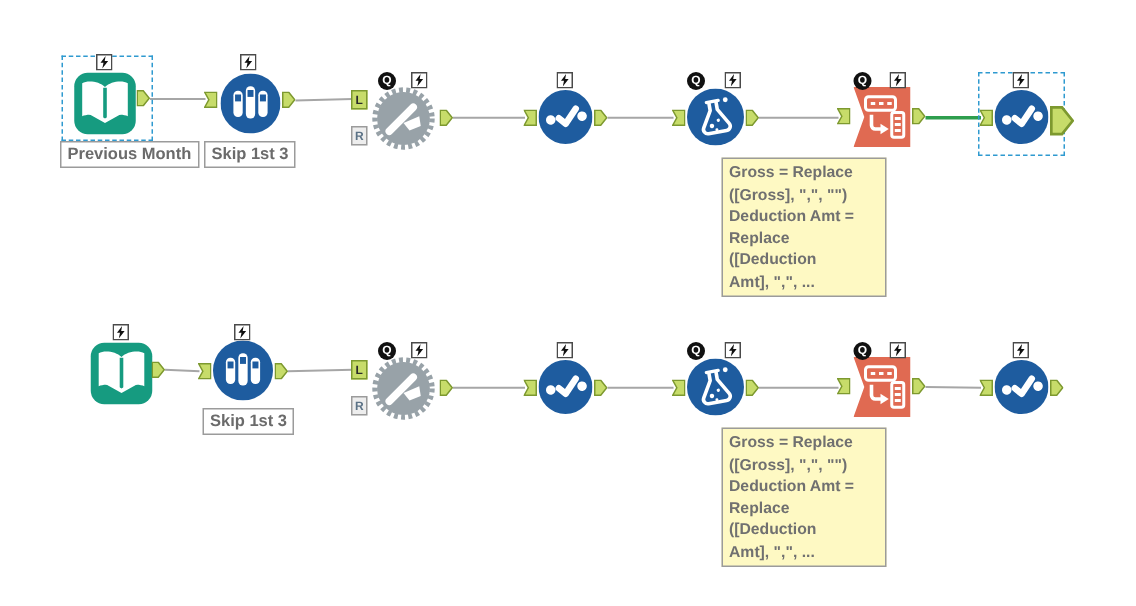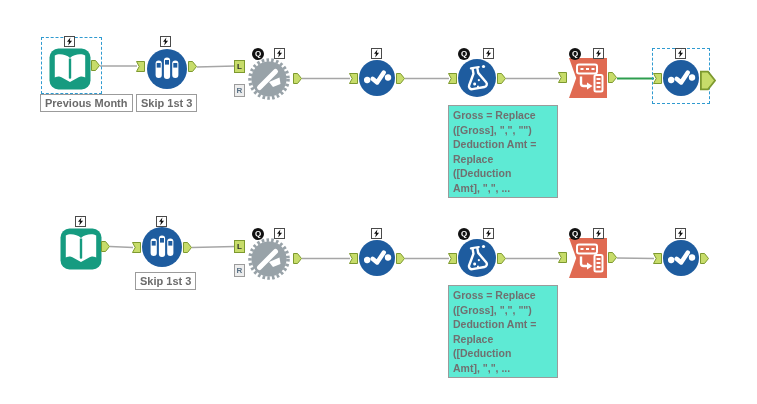--- a/index.html
+++ b/index.html
@@ -7,23 +7,23 @@
     position:relative;width:757px;height:404px;background:#ffffff;
     font-family:"Liberation Sans",sans-serif;overflow:hidden;
   }
   .abs{position:absolute;}
   .label-box{
     background:#fff;border:1px solid #9b9b9b;color:#6b6b6b;
     font-size:11px;font-weight:bold;line-height:16px;padding:0 4px;
     white-space:nowrap;
   }
   .note-box{
-    background:#5eead4;border:1px solid #9b9b9b;color:#707070;
+    background:#fef9c3;border:1px solid #9b9b9b;color:#707070;
     font-size:10.5px;font-weight:bold;line-height:14.5px;padding:2px 4px;
-    width:100px;white-space:pre-line;
+    width:100px;white-space:pre-line;margin-left:33px;
   }
   .sel-box{border:1px dashed #2f9ad0;}
   .q-badge{
     width:12px;height:12px;border-radius:50%;background:#111;color:#fff;
     font-size:8px;font-weight:bold;text-align:center;line-height:12px;
   }
   .lr-anchor{
     width:9px;height:11px;font-size:8px;font-weight:bold;text-align:center;
     line-height:11px;border:1px solid #7d992f;background:#c7dc6a;color:#2b2b2b;
   }

